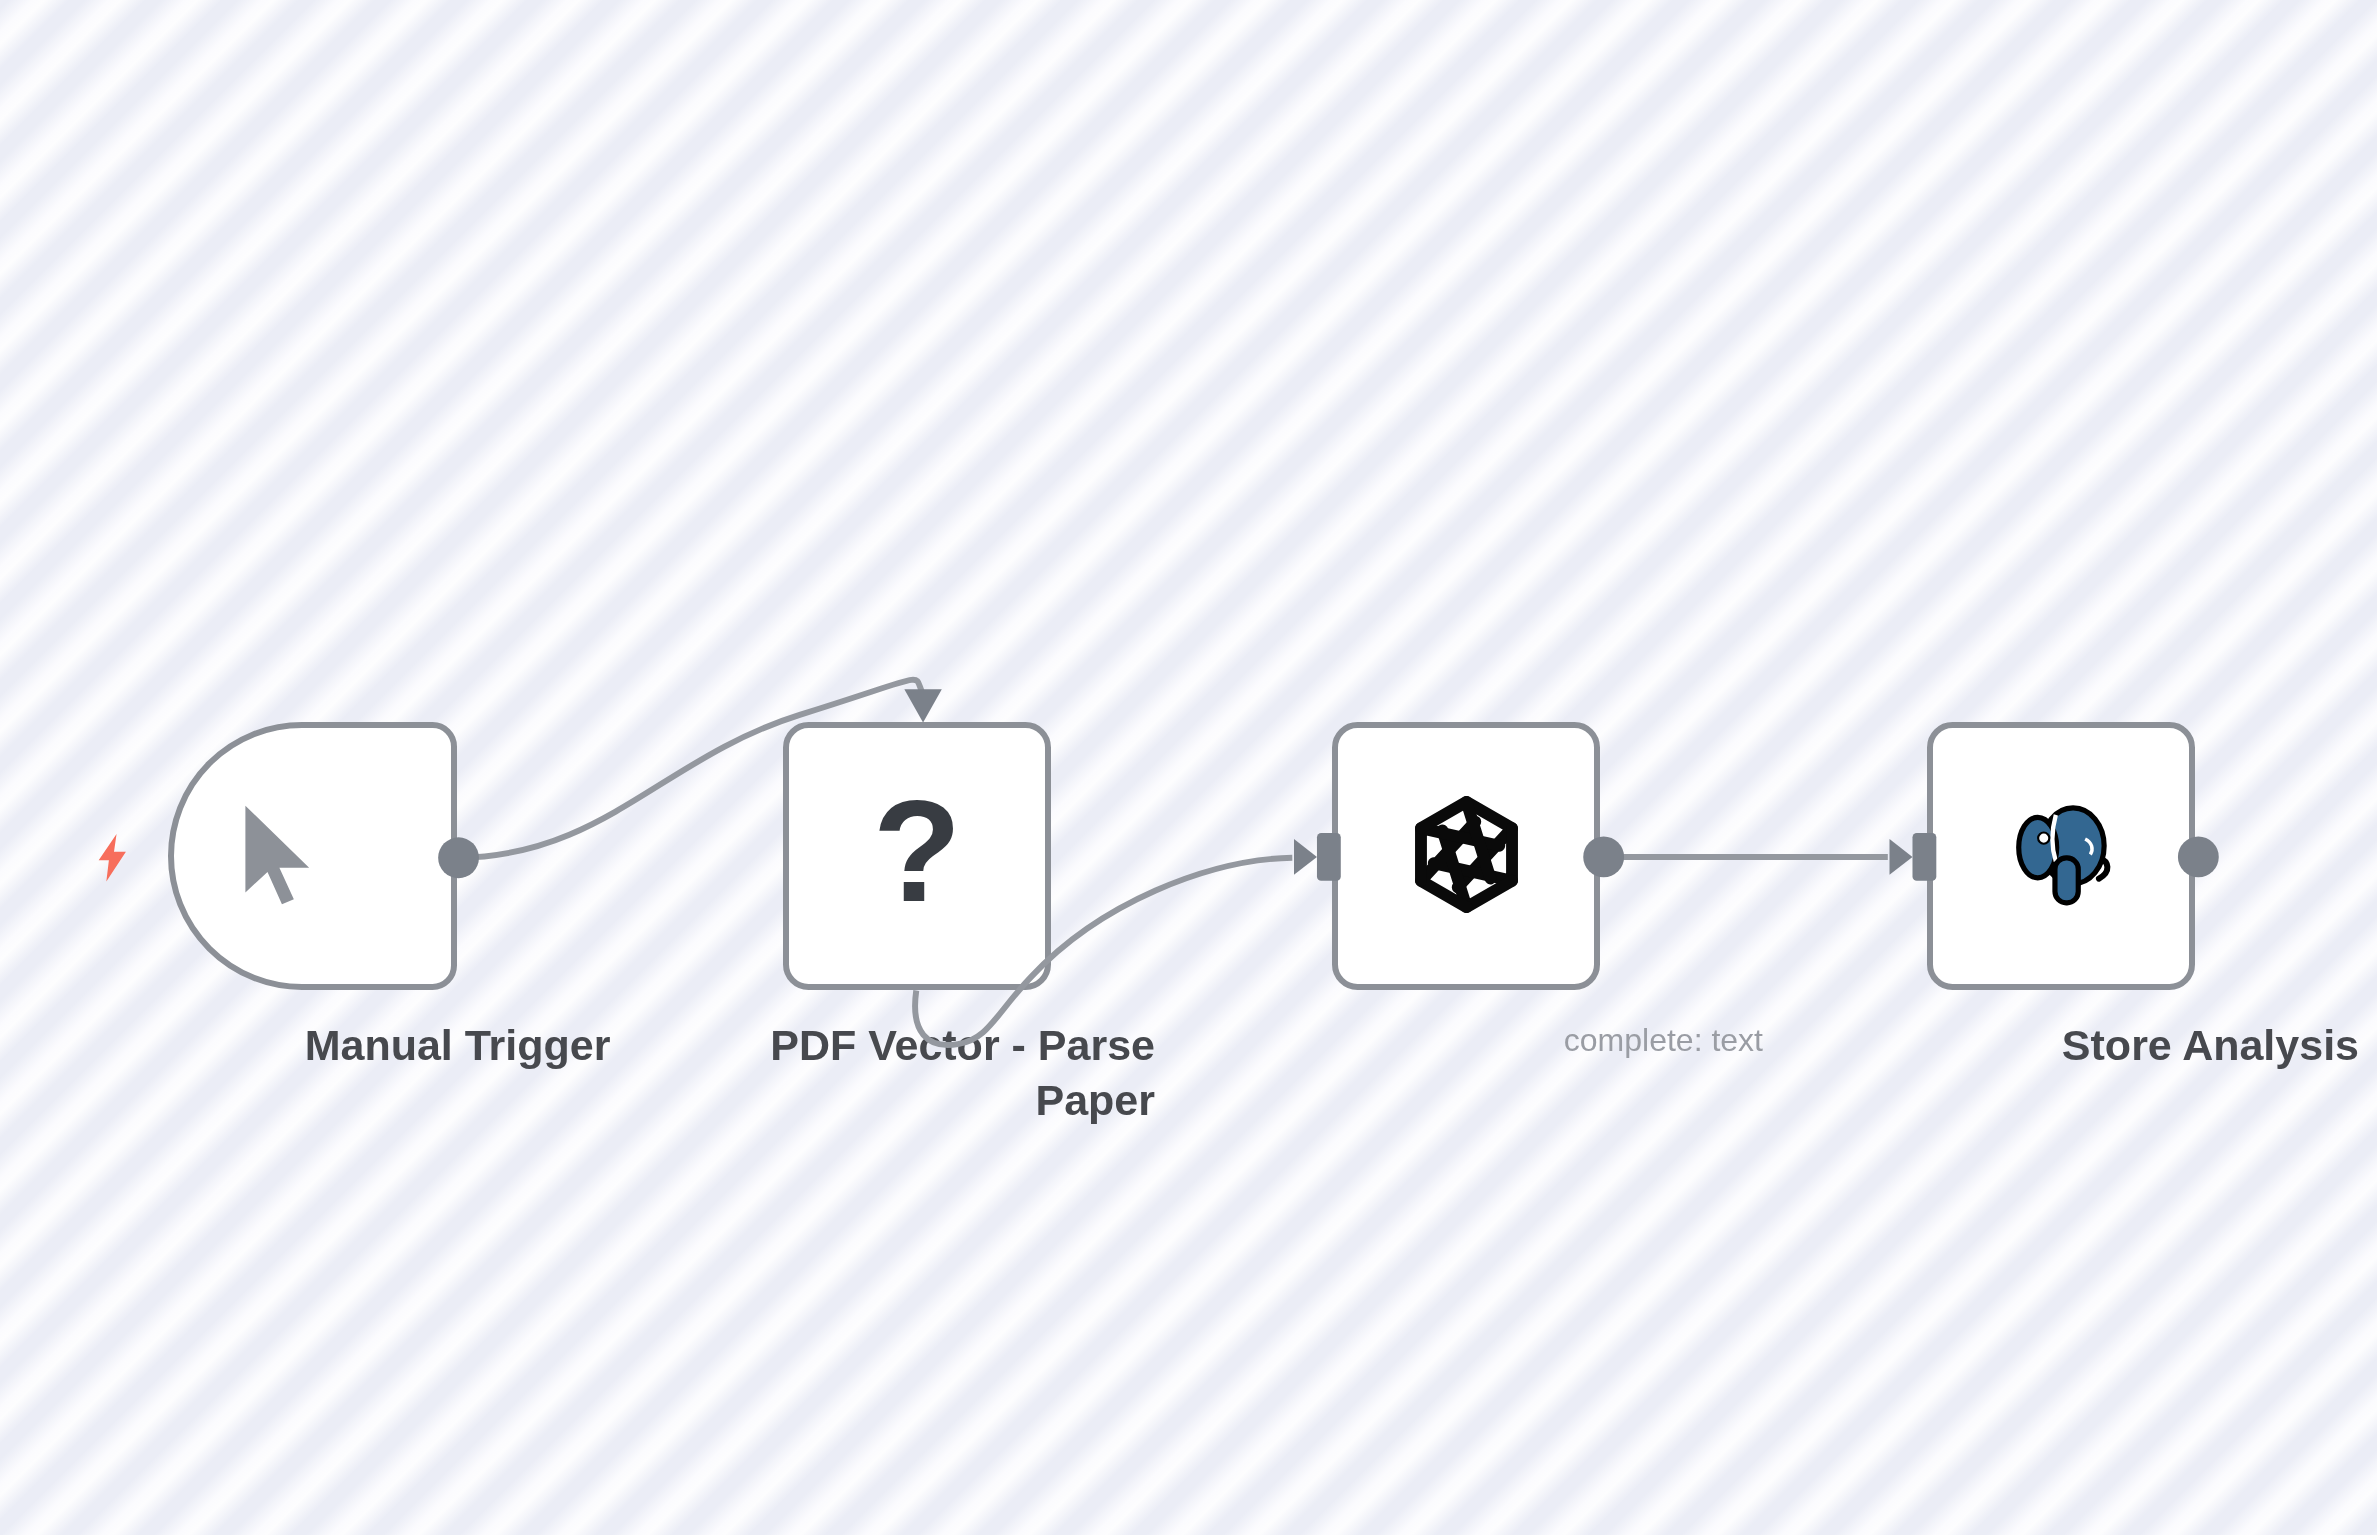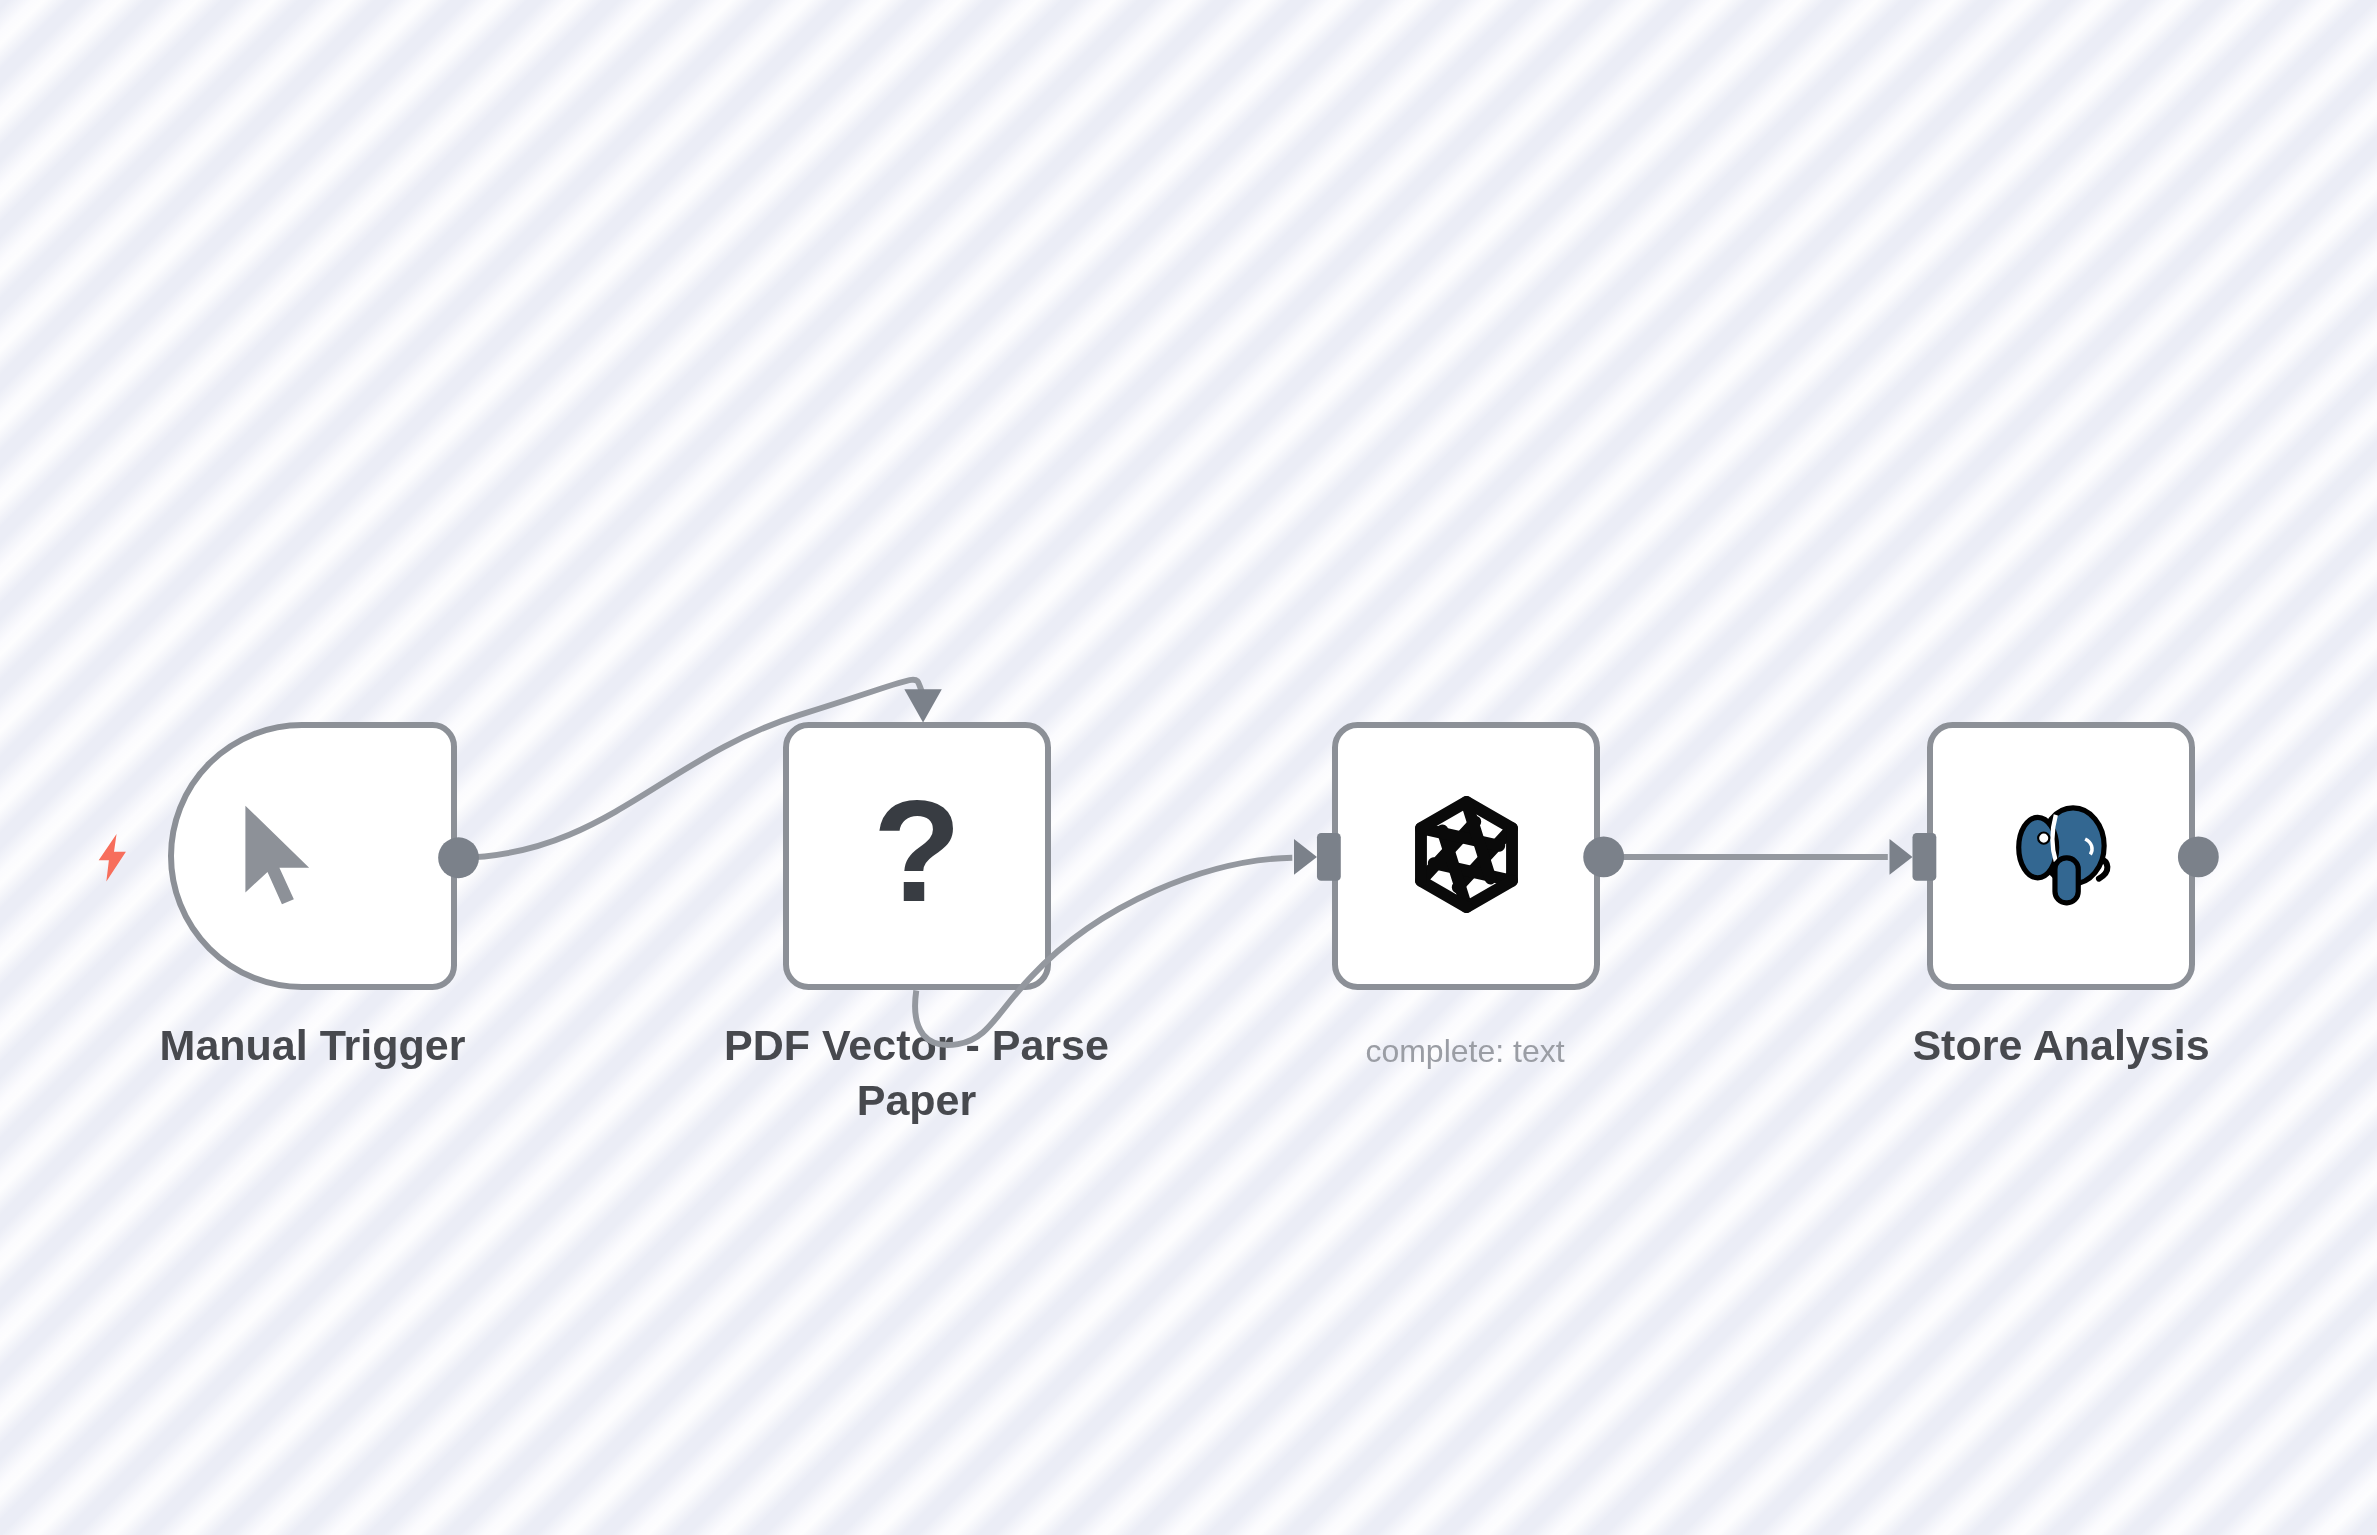--- a/index.html
+++ b/index.html
@@ -39,30 +39,30 @@
     font-weight:700;
     color:#383c42;
     line-height:1;
     transform:translateY(-5.1px);
   }
   .cursor-wrap{transform:translateX(-37px);}
 
   .labels{
     position:absolute;
     top:1018px;
-    text-align:center;
+    text-align:right;
     color:#47494e;
   }
   .labels .title{
     font-size:43px;
     font-weight:600;
     line-height:55px;
   }
   .labels .subtitle{
-    margin-top:15px;
+    margin-top:4px;
     font-size:32px;
     font-weight:400;
     color:#9a9da4;
     line-height:37px;
   }
   .labels--trigger{left:14.5px;width:596px;}
   .labels--pdf{left:678px;width:477px;}
   .labels--openai{left:1167px;width:596px;}
   .labels--store{left:1763px;width:596px;}
 

